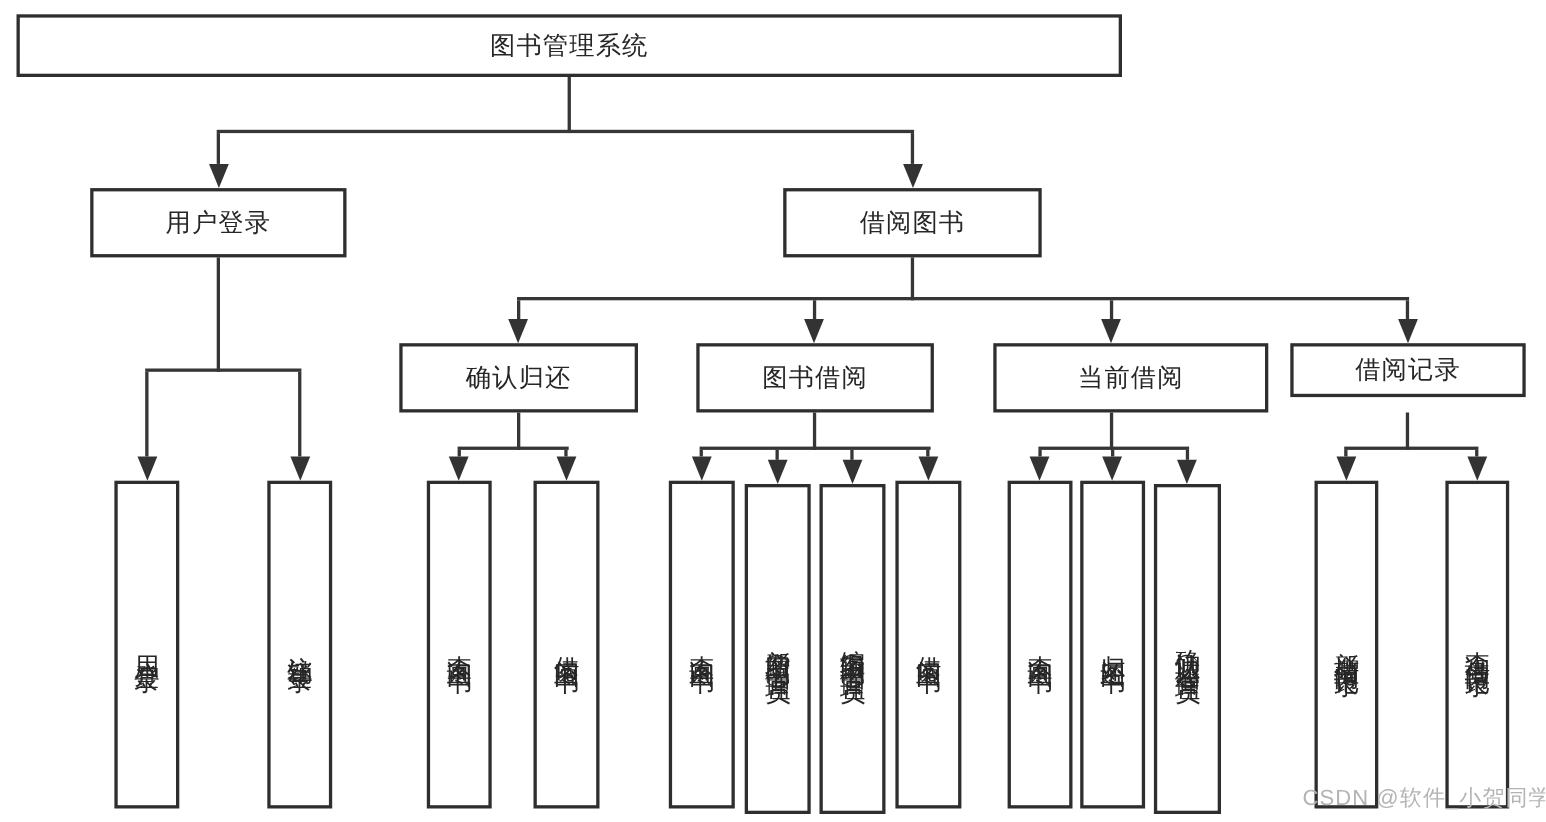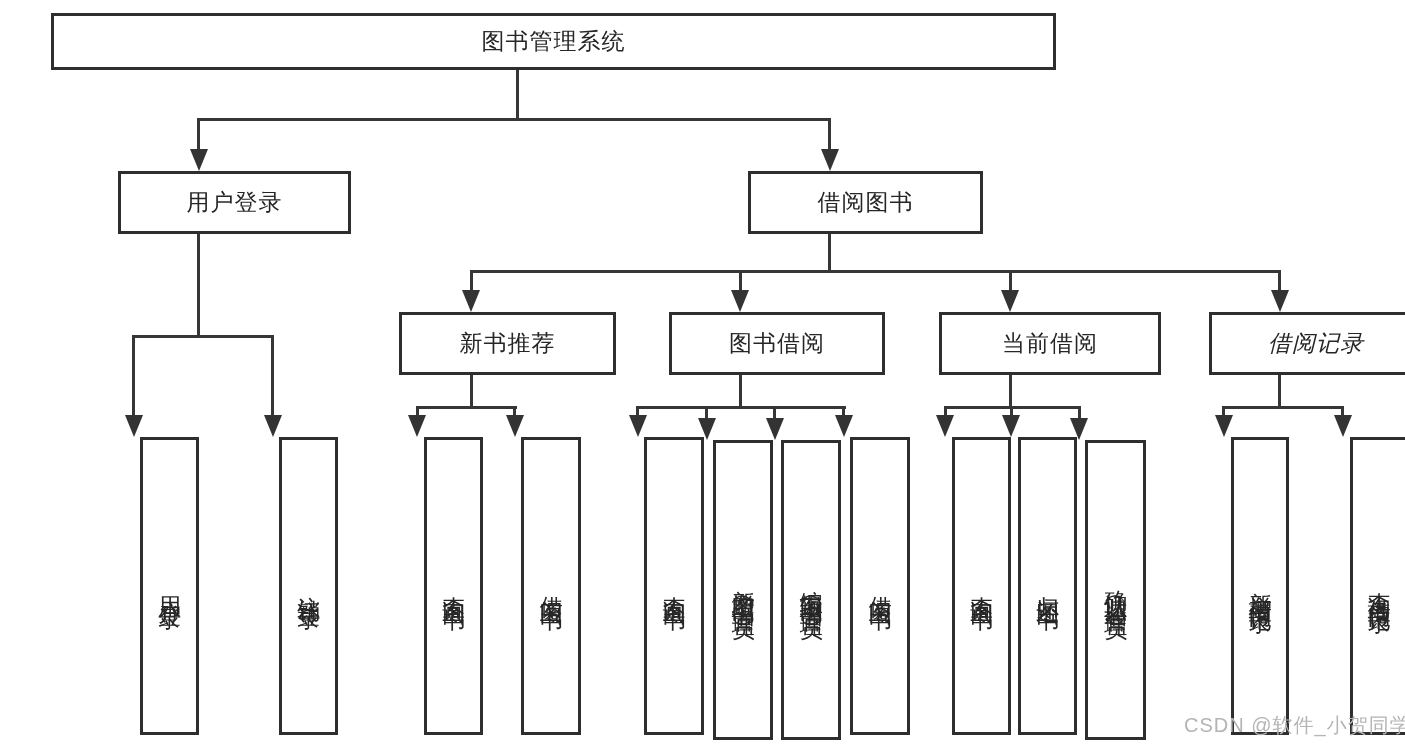--- a/index.html
+++ b/index.html
@@ -16,21 +16,20 @@
     box-sizing:border-box;
     border:3px solid #2e2e2e;
     background:#ffffff;
     display:flex;
     align-items:center;
     justify-content:center;
     font-size:23px;
     letter-spacing:1px;
     color:#262626;
     text-align:center;
-    margin-left:36px;
   }
   .vnode{
     writing-mode:vertical-lr;
     font-size:23px;
     letter-spacing:4px;
     line-height:1.1;
   }
   .vl{position:absolute;width:3px;background:#363636;}
   .hl{position:absolute;height:3px;background:#363636;}
   .ah{
@@ -80,24 +79,24 @@
   <div class="hl" style="left:470px;top:270px;width:811px;"></div>
   <div class="vl" style="left:470px;top:273px;height:17px;"></div>
   <div class="ah" style="left:462px;top:290px;"></div>
   <div class="vl" style="left:739px;top:273px;height:17px;"></div>
   <div class="ah" style="left:731px;top:290px;"></div>
   <div class="vl" style="left:1009px;top:273px;height:17px;"></div>
   <div class="ah" style="left:1001px;top:290px;"></div>
   <div class="vl" style="left:1278px;top:273px;height:17px;"></div>
   <div class="ah" style="left:1271px;top:290px;"></div>
 
-  <div class="node" style="left:363px;top:312px;width:217px;height:63px;">新书推荐</div>
+  <div class="node" style="left:363px;top:312px;width:217px;height:63px;">确认归还</div>
   <div class="node" style="left:633px;top:312px;width:216px;height:63px;">图书借阅</div>
-  <div class="node" style="left:903px;top:312px;width:222px;height:63px;">当前借阅</div>
-  <div class="node" style="left:1173px;top:312px;width:214px;height:63px;font-style:italic;">借阅记录</div>
+  <div class="node" style="left:903px;top:312px;width:250px;height:63px;">当前借阅</div>
+  <div class="node" style="left:1173px;top:312px;width:214px;height:49px;">借阅记录</div>
 
   <div class="vl" style="left:470px;top:375px;height:34px;"></div>
   <div class="hl" style="left:416px;top:406px;width:101px;"></div>
   <div class="vl" style="left:416px;top:409px;height:6px;"></div>
   <div class="ah" style="left:408px;top:415px;"></div>
   <div class="vl" style="left:513px;top:409px;height:6px;"></div>
   <div class="ah" style="left:506px;top:415px;"></div>
   <div class="node vnode" style="left:388px;top:437px;width:59px;height:298px;">查询图书</div>
   <div class="node vnode" style="left:485px;top:437px;width:60px;height:298px;">借阅图书</div>
 

